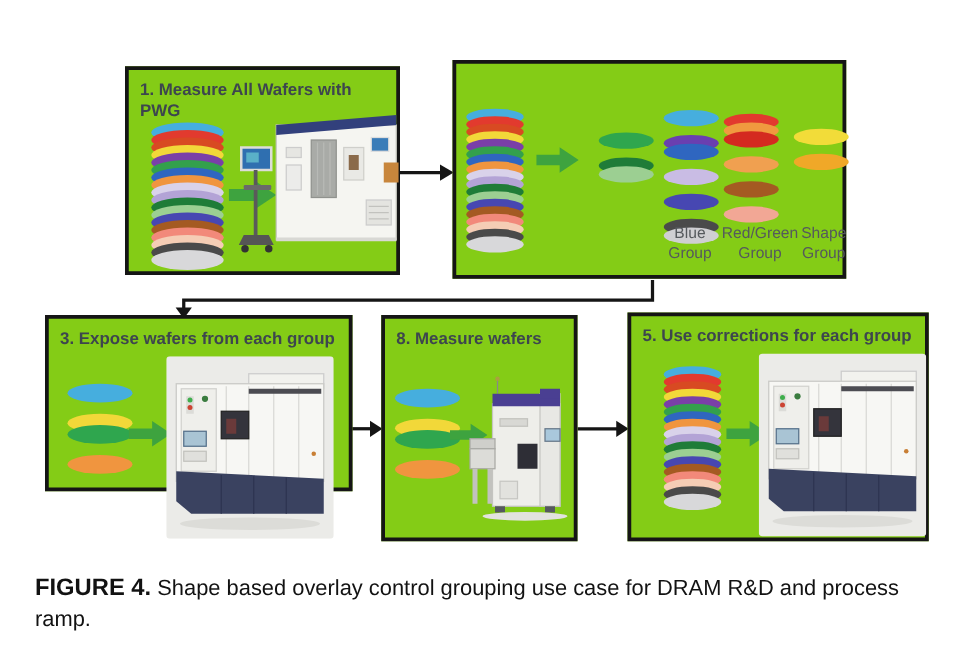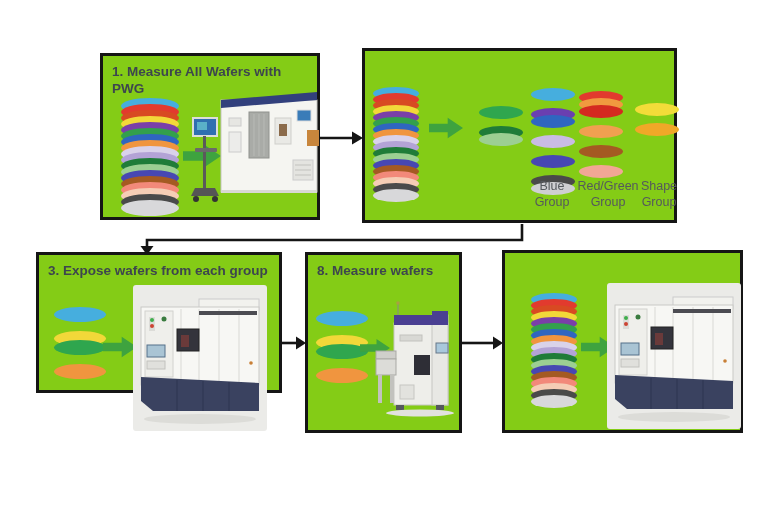--- a/index.html
+++ b/index.html
@@ -267,20 +267,21 @@
       <rect x="4" y="76" width="4" height="28" fill="#c2c2be"></rect>
       <rect x="16" y="76" width="4" height="28" fill="#c2c2be"></rect>
       <rect x="26" y="86" width="14" height="14" fill="#e2e2de" stroke="#c6c6c2"></rect>
       <rect x="22" y="106" width="8" height="5" fill="#55585e"></rect>
       <rect x="62" y="106" width="8" height="5" fill="#55585e"></rect>
       <ellipse cx="46" cy="114" rx="34" ry="3.5" fill="#e2e2de"></ellipse>
     </svg>
   </div>
 
   <div class="box" style="left:502px;top:250px;width:241px;height:183px;">
+    <div class="box-title">5. Use corrections for each group</div>
     <div class="wafer-stack stack-md" style="left:26px;top:40px;">
         <div class="cluster">
           <div class="wafer" style="background: rgb(70, 174, 222);"></div>
           <div class="wafer" style="background: rgb(226, 58, 46);"></div>
           <div class="wafer" style="background: rgb(216, 74, 34);"></div>
           <div class="wafer" style="background: rgb(242, 216, 57);"></div>
           <div class="wafer" style="background: rgb(122, 63, 168);"></div>
           <div class="wafer" style="background: rgb(51, 160, 76);"></div>
           <div class="wafer" style="background: rgb(47, 102, 192);"></div>
           <div class="wafer" style="background: rgb(240, 149, 63);"></div>
@@ -321,14 +322,18 @@
       <rect x="14" y="76" width="18" height="8" fill="#e0e0dc" stroke="#c2c2be"></rect>
       <circle cx="118" cy="78" r="1.8" fill="#c87f35"></circle>
       <polygon points="8,92 126,98 126,126 20,126 8,116" fill="#3a4260"></polygon>
       <line x1="44" y1="95" x2="44" y2="126" stroke="#2d3450"></line>
       <line x1="70" y1="96" x2="70" y2="126" stroke="#2d3450"></line>
       <line x1="96" y1="97" x2="96" y2="126" stroke="#2d3450"></line>
       <ellipse cx="67" cy="134" rx="56" ry="5" fill="#dcdcd8"></ellipse>
     </svg>
   </div>
 
+  <div class="caption">
+    <span class="cap-label">FIGURE 4.</span>
+    <span>Shape based overlay control grouping use case for DRAM R&amp;D and process ramp.</span>
+  </div>
 
 </div>
 
 </body></html>

